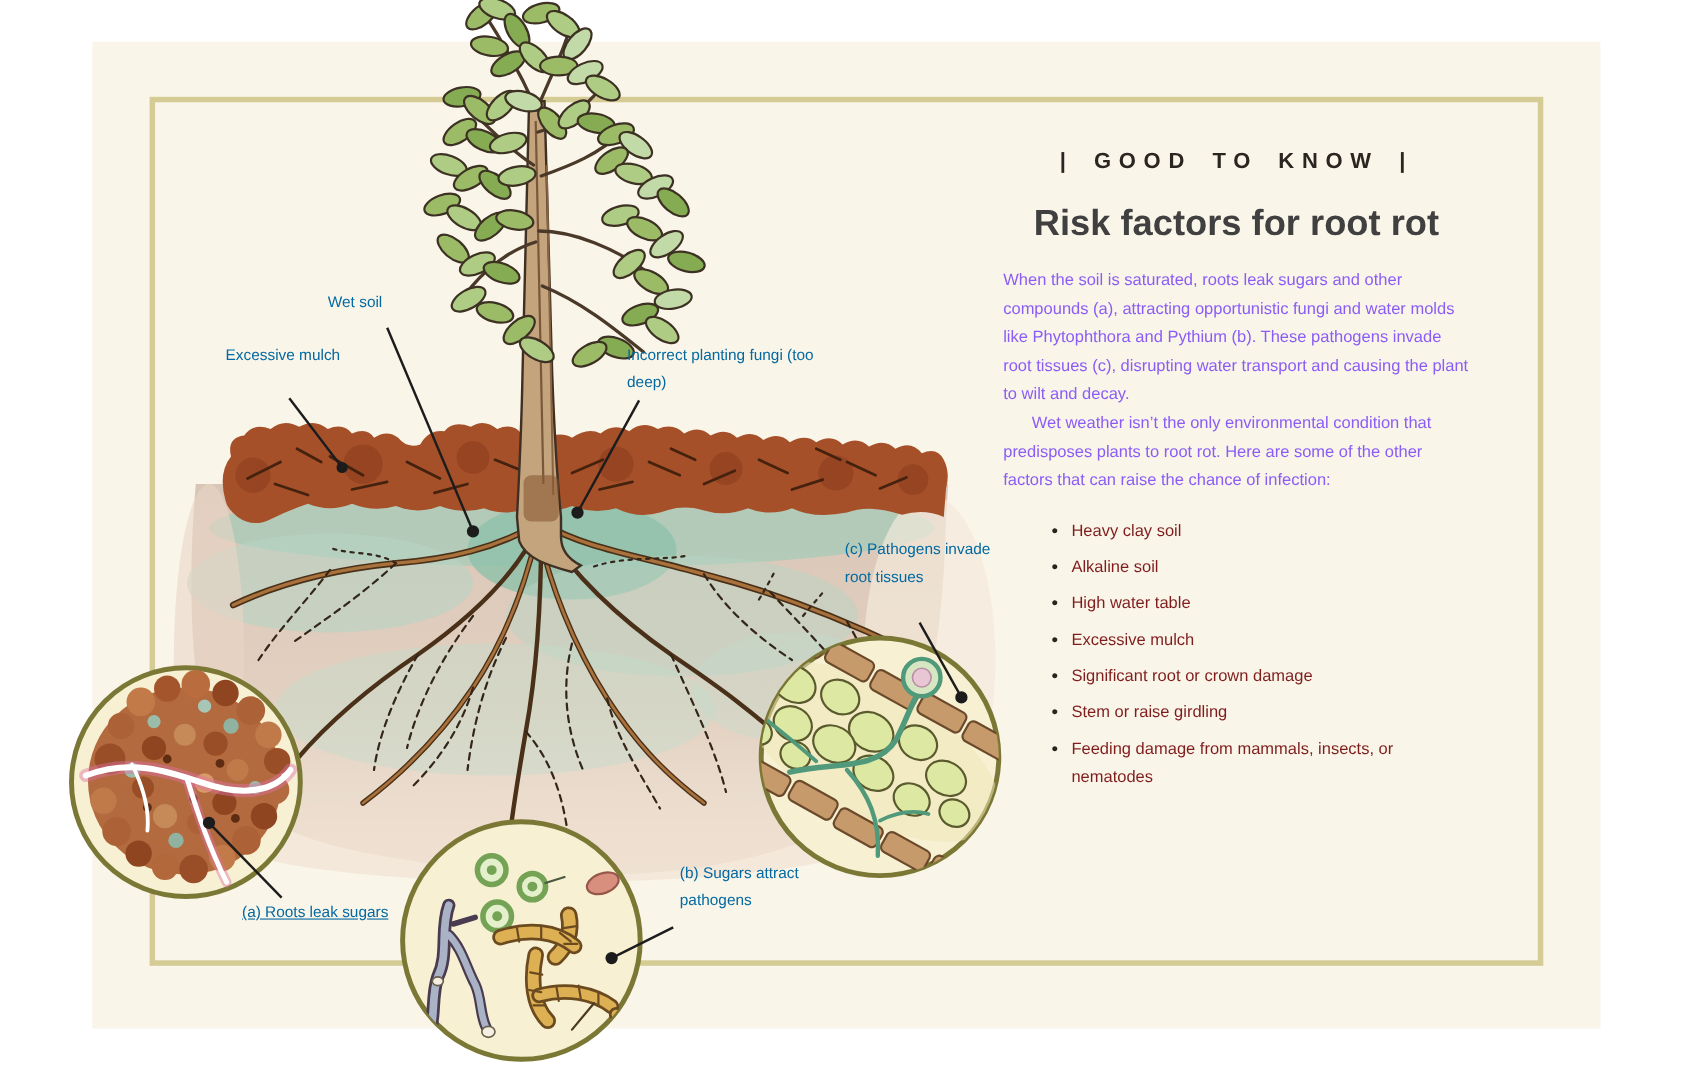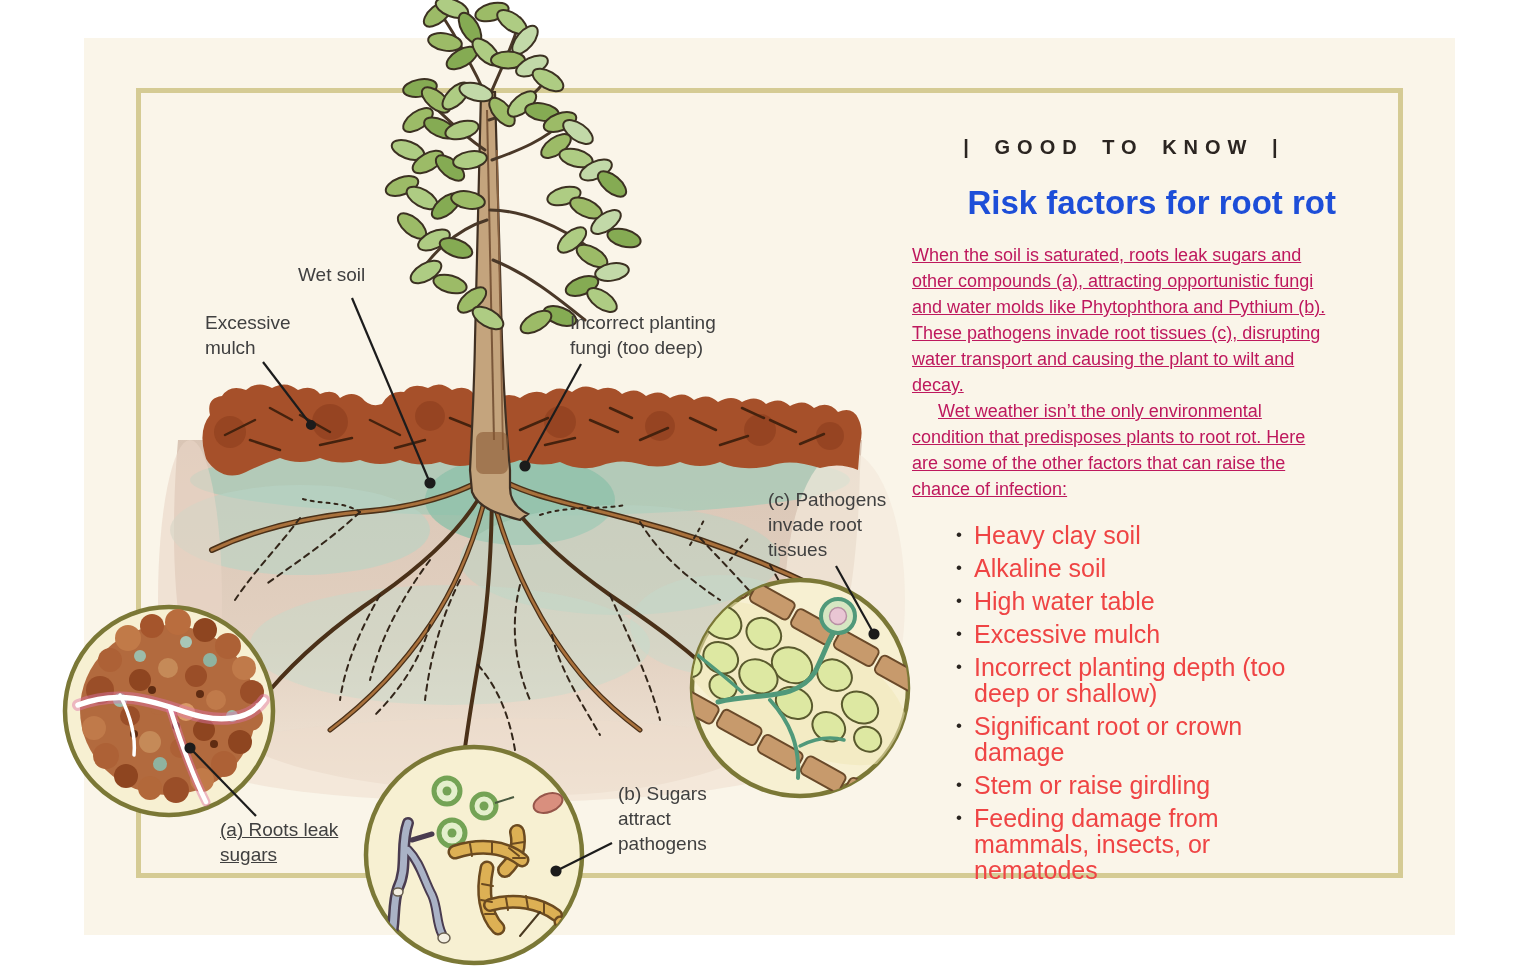--- a/index.html
+++ b/index.html
@@ -2,34 +2,34 @@
 <html><head>
 <meta charset="utf-8">
 <style>
   html,body{margin:0;padding:0;background:#ffffff;}
   body{width:1536px;height:977px;position:relative;overflow:hidden;
        font-family:"Liberation Sans", sans-serif;}
   .page{position:absolute;inset:0;}
   .panel{position:absolute;left:84px;top:38px;width:1371px;height:897px;background:#faf5e9;}
   .frame{position:absolute;left:136px;top:88px;width:1267px;height:790px;border:5px solid #d5cb94;box-sizing:border-box;}
   svg.illustration{position:absolute;left:0;top:0;width:1536px;height:977px;}
-  .dlabel{position:absolute;font-size:19px;line-height:25px;color:#404040;}
+  .dlabel{position:absolute;font-size:14px;line-height:25px;color:#0369a1;}
   .lbl-wet{left:298px;top:262px;}
   .lbl-mulch{left:205px;top:310px;width:105px;}
   .lbl-depth{left:570px;top:310px;width:178px;}
   .lbl-c{left:768px;top:487px;width:138px;}
   .lbl-a{left:220px;top:817px;width:138px;text-decoration:underline;}
   .lbl-b{left:618px;top:781px;width:118px;}
   .textcol{position:absolute;left:912px;top:136px;width:424px;}
   .kicker{font-size:20px;font-weight:600;letter-spacing:7px;word-spacing:6px;color:#2b2521;text-align:center;margin:0 0 25px 0;}
-  .title{font-size:33px;font-weight:700;color:#1d4ed8;text-align:right;margin:0 0 20px 0;}
-  .textcol p{font-size:18px;line-height:26px;color:#be185d;margin:0;text-decoration:underline;}
+  .title{font-size:33px;font-weight:700;color:#404040;text-align:center;margin:0 0 20px 0;}
+  .textcol p{font-size:15px;line-height:26px;color:#8b5cf6;margin:0;}
   .textcol p.indent{text-indent:26px;}
   .factors{list-style:none;margin:20px 0 0 0;padding:0;}
-  .factors li{position:relative;font-size:25px;line-height:26px;color:#ef4444;padding-left:62px;margin-bottom:7px;}
+  .factors li{position:relative;font-size:15px;line-height:26px;color:#7f1d1d;padding-left:62px;margin-bottom:7px;}
   .factors li::before{content:"\2022";position:absolute;left:44px;top:0;font-size:17px;color:#29241f;}
   .lf1{fill:#9cbb67}.lf2{fill:#aecc83}.lf3{fill:#85ab53}.lf4{fill:#c2d9a8}
 </style>
 </head>
 <body>
 
 <div class="page">
   <div class="panel"></div>
   <div class="frame"></div>
 
@@ -410,19 +410,18 @@
   <aside class="textcol">
     <div class="kicker">| GOOD TO KNOW |</div>
     <h1 class="title">Risk factors for root rot</h1>
     <p>When the soil is saturated, roots leak sugars and other compounds (a), attracting opportunistic fungi and water molds like Phytophthora and Pythium (b). These pathogens invade root tissues (c), disrupting water transport and causing the plant to wilt and decay.</p>
     <p class="indent">Wet weather isn’t the only environmental condition that predisposes plants to root rot. Here are some of the other factors that can raise the chance of infection:</p>
     <ul class="factors">
       <li>Heavy clay soil</li>
       <li>Alkaline soil</li>
       <li>High water table</li>
       <li>Excessive mulch</li>
-      <li>Incorrect planting depth (too deep or shallow)</li>
       <li>Significant root or crown damage</li>
       <li>Stem or raise girdling</li>
       <li>Feeding damage from mammals, insects, or nematodes</li>
     </ul>
   </aside>
 </div>
 
 </body></html>

